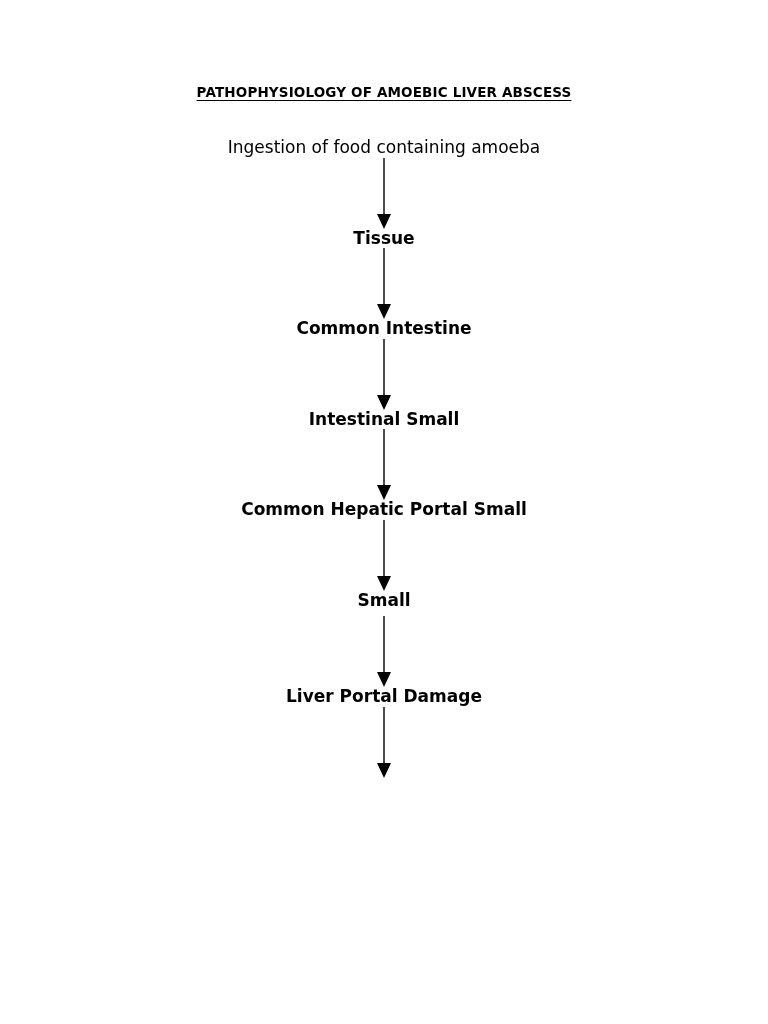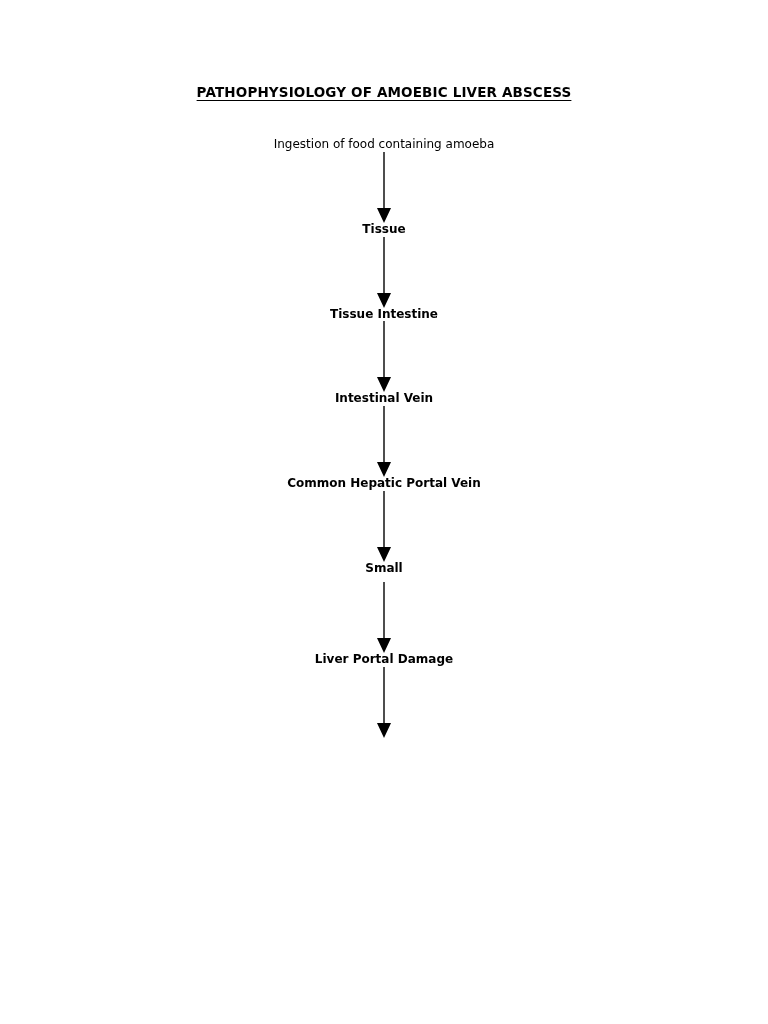--- a/index.html
+++ b/index.html
@@ -38,21 +38,21 @@
     font-size: 13.5px;
     font-weight: bold;
     letter-spacing: 0.15px;
     text-decoration: underline;
     text-underline-offset: 3px;
     text-decoration-thickness: 1px;
     white-space: nowrap;
   }
 
   .node {
-    font-size: 12px;
+    font-size: 17px;
     font-weight: bold;
     white-space: nowrap;
     line-height: 1.15;
   }
 
   .node.regular {
     font-weight: normal;
   }
 
   .arrow {
@@ -87,37 +87,37 @@
     </span>
 
     <div class="node">Tissue</div>
     <span class="arrow">
       <svg width="16" height="71" viewBox="0 0 16 71">
         <line x1="8" y1="0" x2="8" y2="58" stroke="#4d4d4d" stroke-width="2"></line>
         <polygon points="1,56 15,56 8,71" fill="#000000"></polygon>
       </svg>
     </span>
 
-    <div class="node">Tissue Intestine</div>
+    <div class="node">Common Intestine</div>
     <span class="arrow">
       <svg width="16" height="71" viewBox="0 0 16 71">
         <line x1="8" y1="0" x2="8" y2="58" stroke="#4d4d4d" stroke-width="2"></line>
         <polygon points="1,56 15,56 8,71" fill="#000000"></polygon>
       </svg>
     </span>
 
-    <div class="node">Intestinal Vein</div>
+    <div class="node">Intestinal Small</div>
     <span class="arrow">
       <svg width="16" height="71" viewBox="0 0 16 71">
         <line x1="8" y1="0" x2="8" y2="58" stroke="#4d4d4d" stroke-width="2"></line>
         <polygon points="1,56 15,56 8,71" fill="#000000"></polygon>
       </svg>
     </span>
 
-    <div class="node">Common Hepatic Portal Vein</div>
+    <div class="node">Common Hepatic Portal Small</div>
     <span class="arrow">
       <svg width="16" height="71" viewBox="0 0 16 71">
         <line x1="8" y1="0" x2="8" y2="58" stroke="#4d4d4d" stroke-width="2"></line>
         <polygon points="1,56 15,56 8,71" fill="#000000"></polygon>
       </svg>
     </span>
 
     <div class="node">Small</div>
     <div class="gap-small"></div>
 

